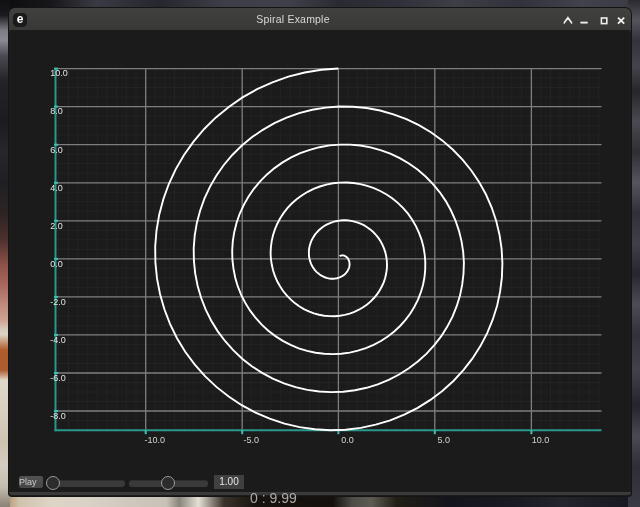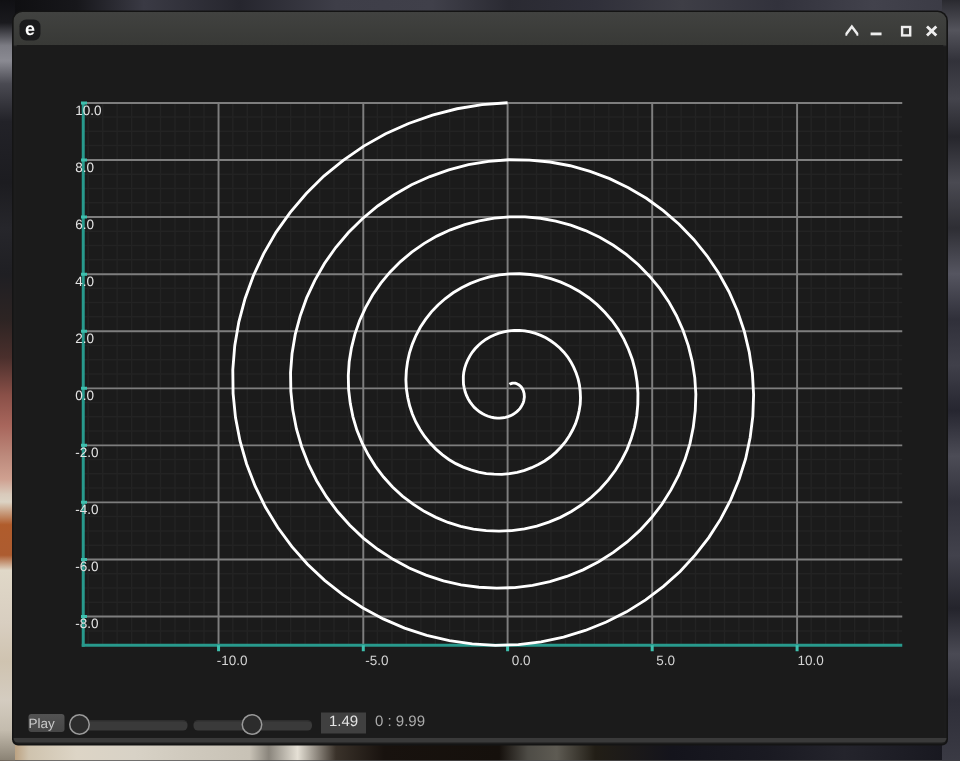--- a/index.html
+++ b/index.html
@@ -13,32 +13,33 @@
 #title{position:absolute;left:221px;top:4.5px;width:126px;text-align:center;font-size:10.5px;color:#d8d8d8;letter-spacing:0.2px}
 #icon{position:absolute;left:4px;top:4.5px;width:14px;height:14px;background:#1a1a1c;border-radius:4.5px;color:#fff;font-size:12px;font-weight:bold;text-align:center;line-height:13px}
 #playbtn{left:19px;top:476px;width:24px;height:12px;background:linear-gradient(180deg,#525252,#464646);border-radius:2px;color:#c9c9c9;font-size:9px;text-align:left;line-height:12px}
 .track{top:479.5px;height:6px;background:#3a3a3a;border-radius:3px;border-top:1px solid #2e2e2e}
 #track1{left:46px;width:79px}
 #track2{left:129px;width:79px}
 .knob{top:476px;width:12px;height:12px;background:#2c2c2c;border:1px solid #9a9a9a;border-radius:50%}
 #knob1{left:46px}
 #knob2{left:161px}
 #valbox{left:214px;top:475px;width:30px;height:14px;background:#404040;color:#e4e4e4;font-size:10px;text-align:center;line-height:14px}
-#range{left:250px;top:475px;color:#ababab;font-size:10px;line-height:14px}
+#range{left:250px;top:491px;color:#ababab;font-size:14px;line-height:14px}
 </style></head>
 <body>
 <div id="root">
   <div class="abs" id="topstrip"></div>
   <div class="abs" id="botstrip"></div>
   <div class="abs" id="leftstrip"></div>
   <div class="abs" id="rightstrip"></div>
   <div class="abs" id="win">
       <div id="winbot"></div>
     <div id="titlebar">
       <div id="icon">e</div>
+      <div id="title">Spiral Example</div>
       <svg style="position:absolute;left:549px;top:0" width="72" height="22" viewBox="0 0 72 22">
         <g stroke="#eeeeee" stroke-width="1.7" fill="none">
           <path d="M5.6 15 L6.8 15 M6.2 14.7 L9.9 9.7 L13.6 14.7 M13 15 L14.2 15"></path>
           <line x1="22.4" y1="14.6" x2="29.7" y2="14.6" stroke-width="1.9"></line>
           <rect x="43.4" y="10" width="5.4" height="5.6" stroke-width="1.6"></rect>
           <path d="M60 9.6 L66.2 15.6 M66.2 9.6 L60 15.6" stroke-width="1.9"></path>
         </g>
       </svg>
     </div>
   </div>
@@ -197,14 +198,14 @@
         <text x="336.4" y="413.3" text-anchor="middle">0.0</text>
         <text x="432.8" y="413.3" text-anchor="middle">5.0</text>
         <text x="529.4" y="413.3" text-anchor="middle">10.0</text>
       </g>
     </svg>
   <div class="abs" id="playbtn">Play</div>
   <div class="abs track" id="track1"></div>
   <div class="abs track" id="track2"></div>
   <div class="abs knob" id="knob1"></div>
   <div class="abs knob" id="knob2"></div>
-  <div class="abs" id="valbox">1.49</div>
+  <div class="abs" id="valbox">1.00</div>
   <div class="abs" id="range">0 : 9.99</div>
 </div>
 </body></html>

